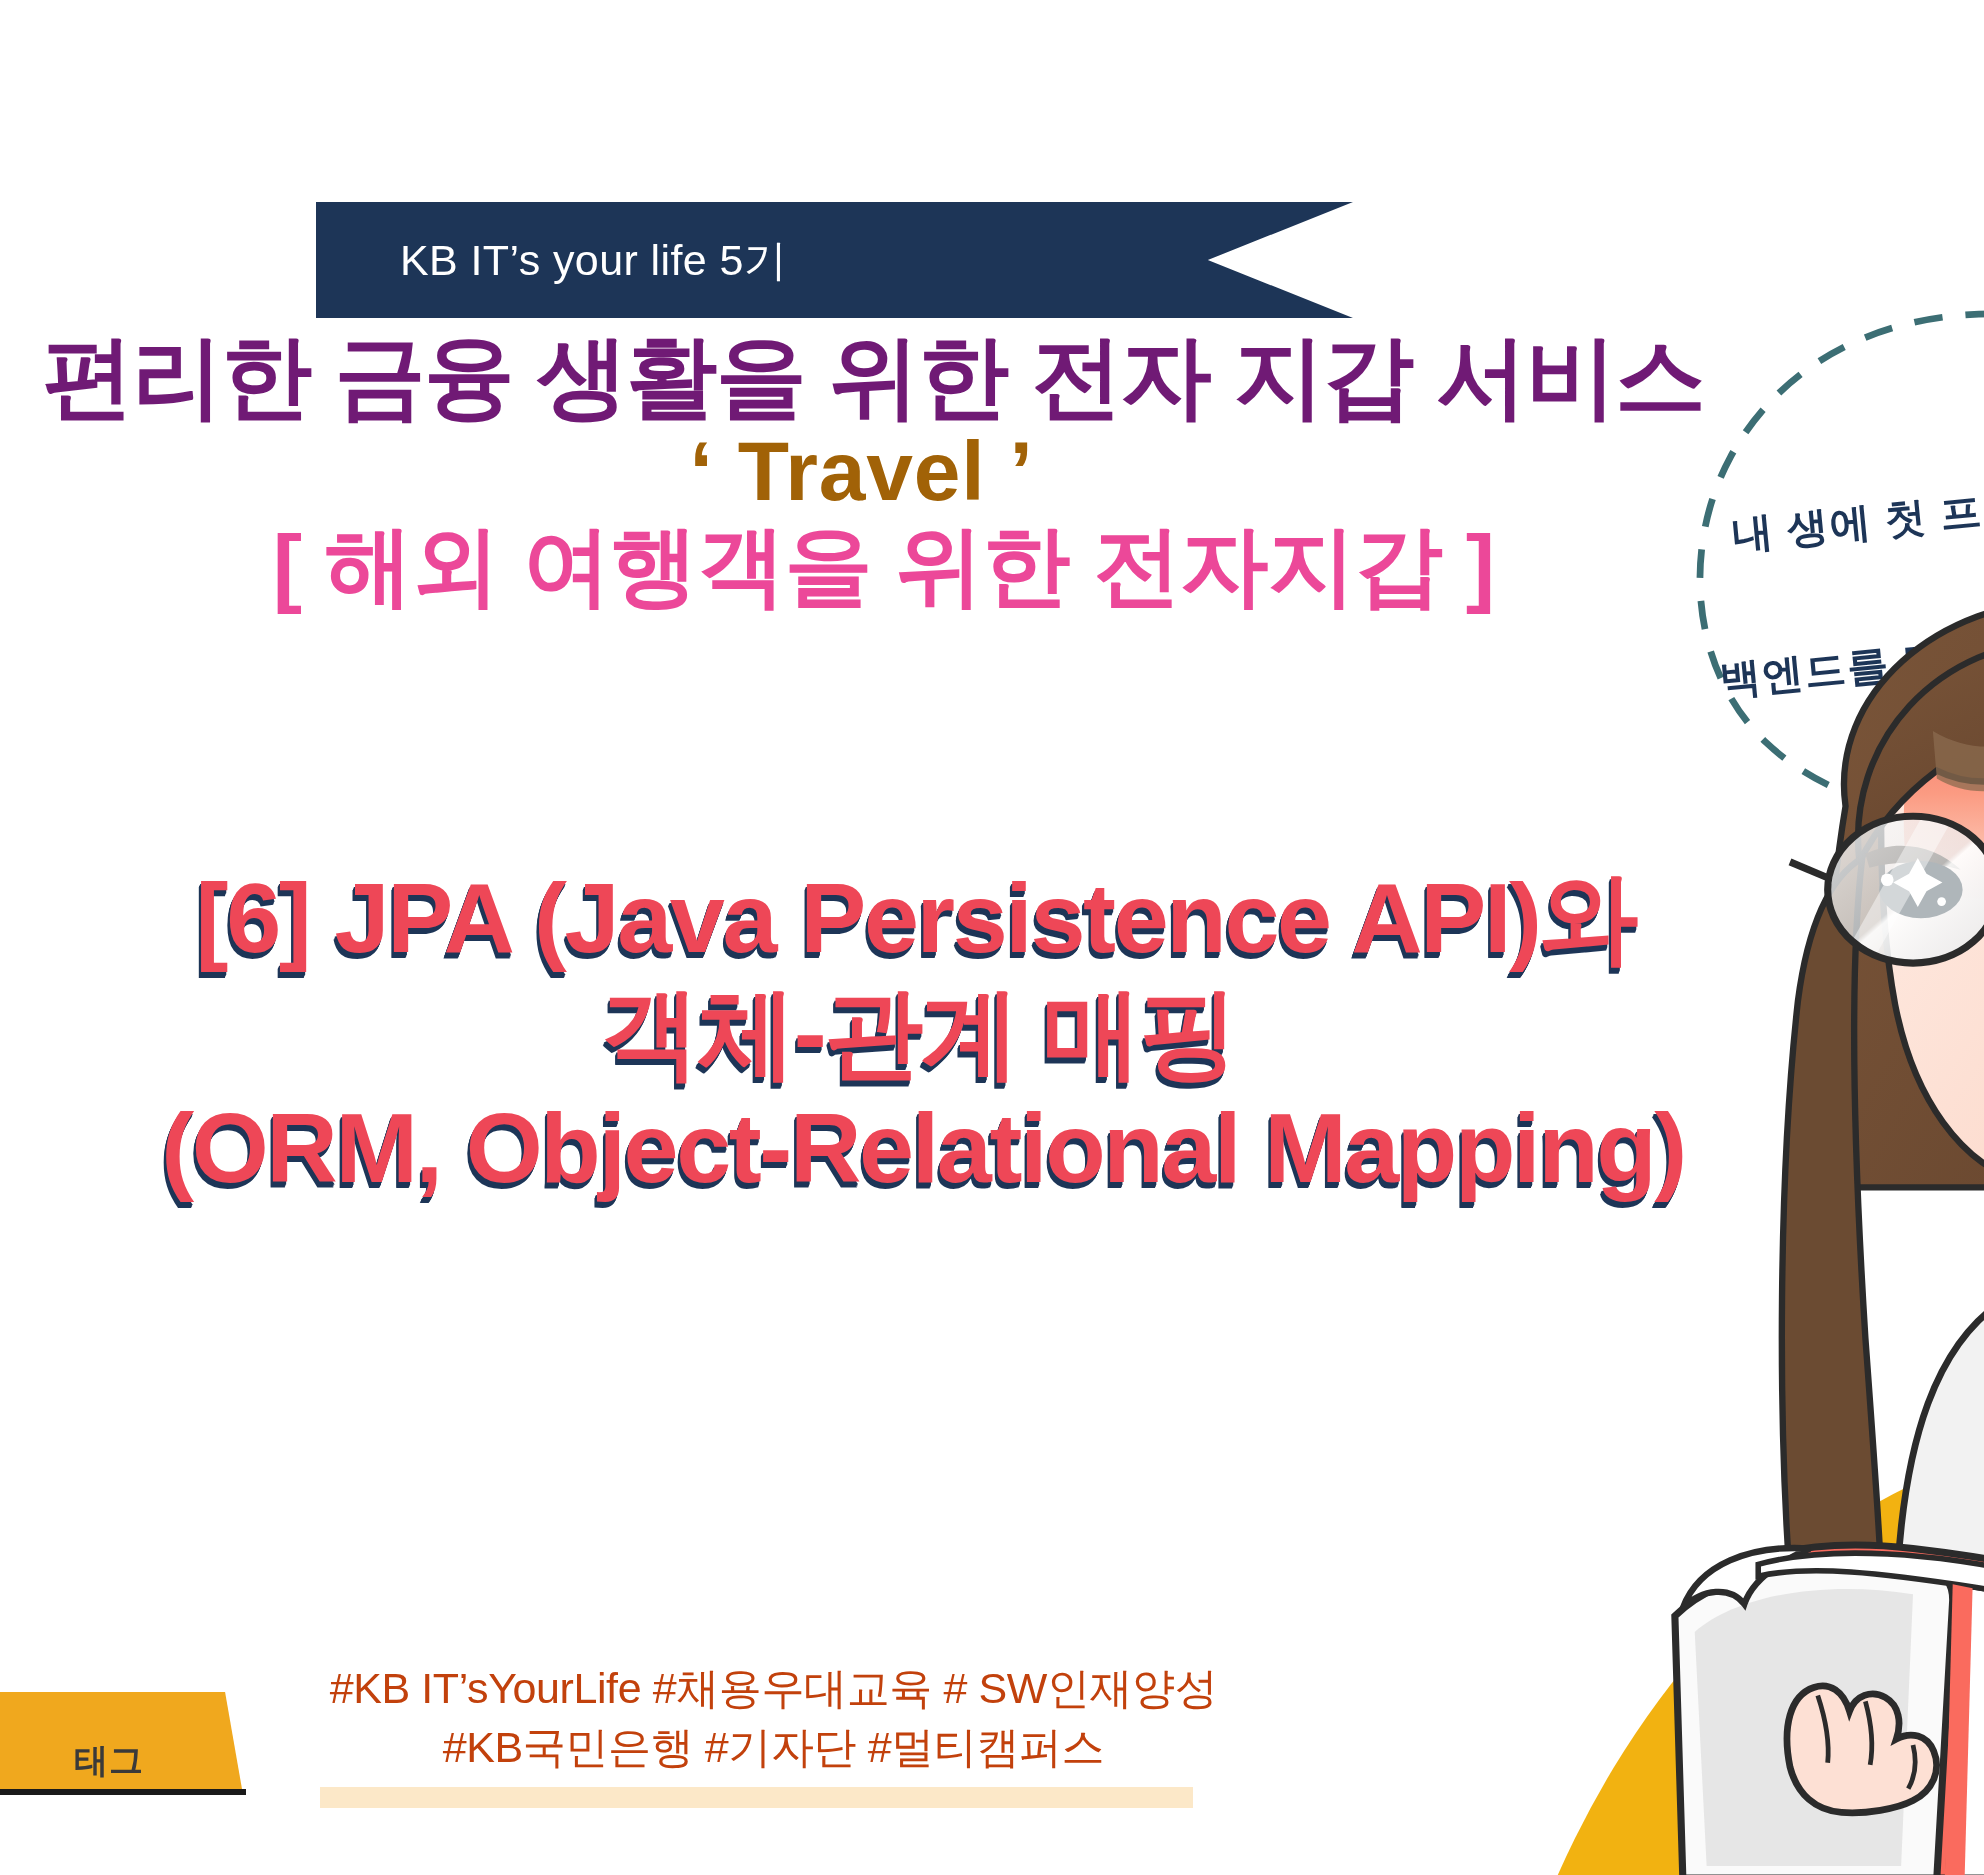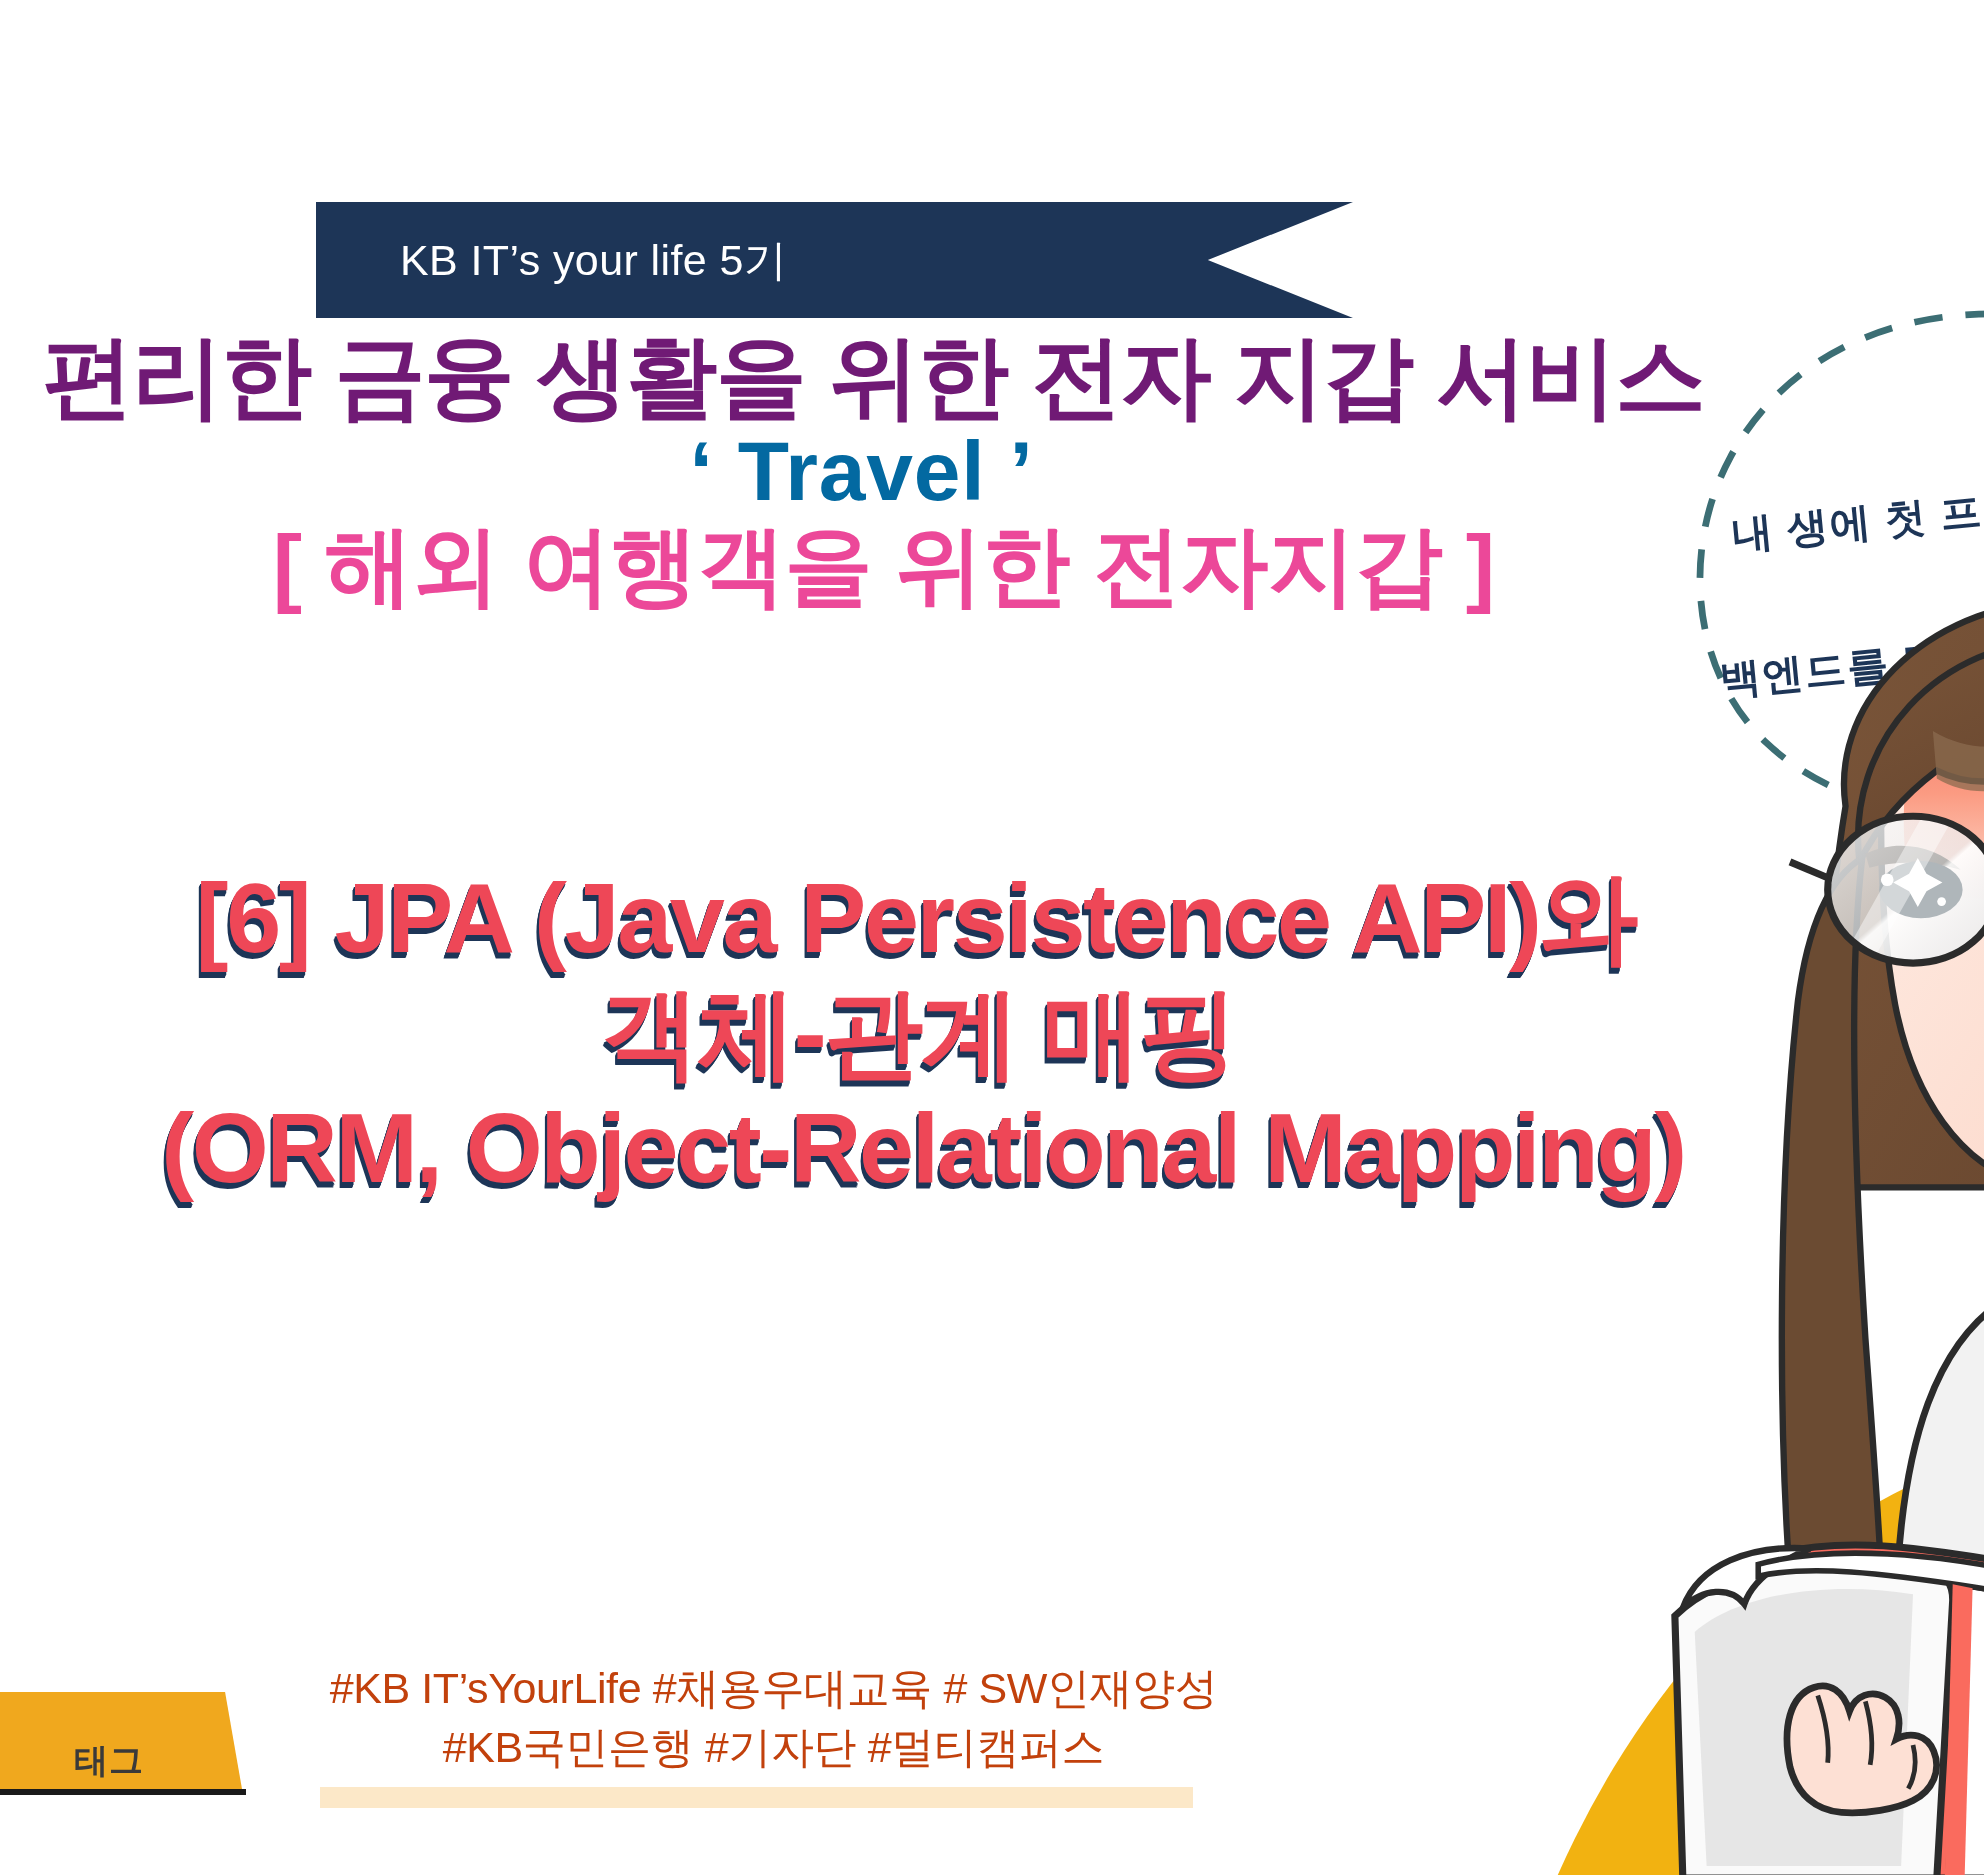--- a/index.html
+++ b/index.html
@@ -56,21 +56,21 @@
   .hl-line1 {
     color:#701a75;
     font-size:91px;
     font-weight:bold;
     line-height:1.06;
     letter-spacing:-1.6px;
     white-space:nowrap;
     padding-left:40px;
   }
   .hl-line2 {
-    color:#0369a1;
+    color:#a16207;
     font-size:84px;
     font-weight:bold;
     line-height:1.1;
     letter-spacing:0.8px;
     white-space:nowrap;
     padding-left:16px;
   }
   .hl-line3 {
     color:#ec4899;
     font-size:88px;

